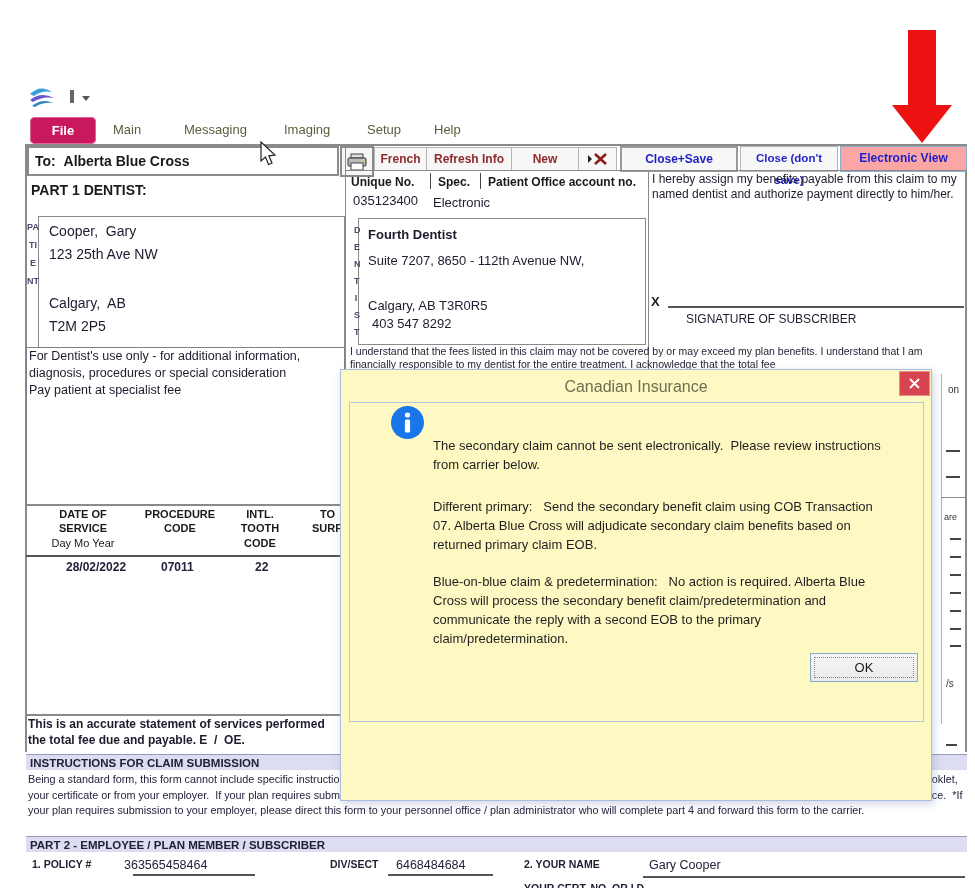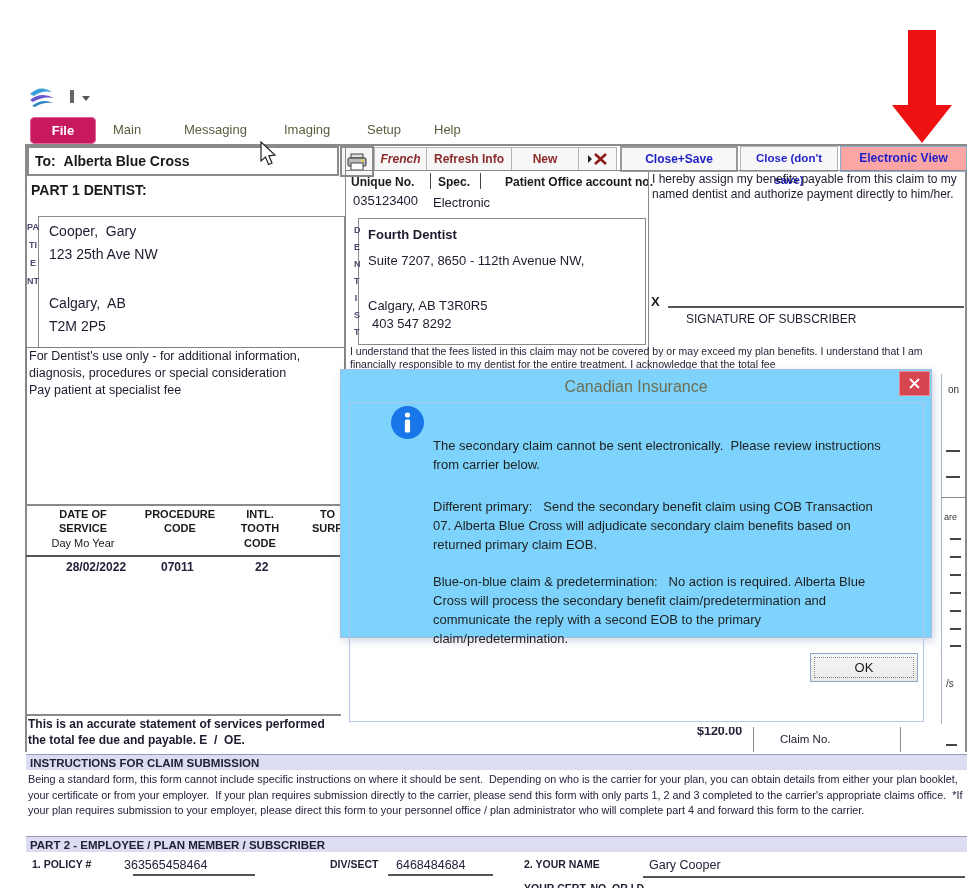--- a/index.html
+++ b/index.html
@@ -35,22 +35,22 @@
 
   
   .vert { position:absolute; width:12px; font-size:9px; color:#4a4a6e; font-weight:bold;
           word-break:break-all; text-align:center; }
   .fld { position:absolute; font-size:14px; color:#1c1c2e; }
   .small-lbl { position:absolute; font-size:12px; font-weight:bold; color:#1a1a1a; }
   .th { position:absolute; font-size:11px; font-weight:600; color:#1a1a1a; text-align:center; }
   .td { position:absolute; font-size:12px; color:#22223a; font-weight:600; }
 
   
-  .dialog { position:absolute; left:340px; top:369px; width:592px; height:269px;
-            background:#7dd3fc; border:1px solid #a9bedd; box-shadow:2px 3px 8px rgba(120,140,180,.35);
+  .dialog { position:absolute; left:340px; top:369px; width:592px; height:432px;
+            background:#fef9c3; border:1px solid #a9bedd; box-shadow:2px 3px 8px rgba(120,140,180,.35);
             z-index:50; }
   .dlg-title { position:absolute; left:0; top:8px; width:100%; text-align:center;
                font-size:16px; color:#6e6e52; }
   .dlg-close { position:absolute; right:1px; top:1px; width:31px; height:25px;
                background:#d64550; display:flex; align-items:center; justify-content:center;
                box-shadow:inset 0 0 0 1px #e88890; cursor:default; }
   .dlg-inner { position:absolute; left:8px; top:32px; width:575px; height:320px;
                border:1px solid #b4c6e4; }
   .info-icon { position:absolute; left:50px; top:36px; width:33px; height:33px;
                border-radius:50%; background:#1976e8; }
@@ -116,21 +116,21 @@
   </div>
   <div class="printer-btn">
     <svg width="20" height="18" viewBox="0 0 20 18">
       <rect x="4" y="1" width="12" height="4" fill="#ddd" stroke="#444"></rect>
       <rect x="1" y="5" width="18" height="8" rx="1" fill="#bbb" stroke="#333"></rect>
       <rect x="4" y="10" width="12" height="7" fill="#fff" stroke="#444"></rect>
       <rect x="14" y="6.5" width="3" height="2" fill="#e8d44c"></rect>
     </svg>
   </div>
 
-  <div class="tb-btn tb-red" style="left:374px; width:53px;font-style:italic;">French</div>
+  <div class="tb-btn tb-red" style="left:374px; width:53px;">French</div>
   <div class="tb-btn tb-red" style="left:426px; width:86px;">Refresh Info</div>
   <div class="tb-btn tb-red" style="left:511px; width:68px;">New</div>
   <div class="tb-btn" style="left:578px; width:39px;">
     <svg width="22" height="14" viewBox="0 0 22 14" style="margin-top:4px;">
       <path d="M1 3 L5 7 L1 11 Z" fill="#222"></path>
       <path d="M8 2 L19 12 M19 2 L8 12" stroke="#8e1a1a" stroke-width="2.6"></path>
     </svg>
   </div>
   <div class="tb-btn tb-blue" style="left:620px; top:146px; height:26px; width:118px; border:2px solid #9a9a9a;">Close+Save</div>
   <div class="tb-btn tb-blue" style="left:740px; top:146px; height:26px; width:98px; font-size:11.5px;">Close (don't save)</div>
@@ -151,21 +151,21 @@
   <div class="fld pre" style="left:49px; top:295px;">Calgary,  AB</div>
   <div class="fld" style="left:49px; top:318px;">T2M 2P5</div>
 
   <div class="line" style="left:345px; top:146px; width:1px; height:224px;"></div>
   <div class="line" style="left:345px; top:170px; width:622px; height:1px;"></div>
 
   <div class="small-lbl" style="left:351px; top:175px;">Unique No.</div>
   <div class="line" style="left:430px; top:173px; width:1px; height:16px; background:#444;"></div>
   <div class="small-lbl" style="left:438px; top:175px;">Spec.</div>
   <div class="line" style="left:480px; top:173px; width:1px; height:16px; background:#444;"></div>
-  <div class="small-lbl" style="left:505px; top:175px;">Patient Office account no.</div>
+  <div class="small-lbl" style="left:488px; top:175px;">Patient Office account no.</div>
   <div class="fld" style="left:353px; top:193px; font-size:13px;">035123400</div>
   <div class="fld" style="left:433px; top:195px; font-size:13px;">Electronic</div>
 
   <div class="box" style="left:358px; top:218px; width:288px; height:127px;"></div>
   <div class="vert" style="left:346px; top:222px; line-height:17px;padding-left:8px;">DENTIST</div>
   <div class="fld" style="left:368px; top:227px; font-size:13px; font-weight:bold; color:#1c1c2e;">Fourth Dentist</div>
   <div class="fld" style="left:368px; top:253px; font-size:13px;">Suite 7207, 8650 - 112th Avenue NW,</div>
   <div class="fld" style="left:368px; top:298px; font-size:13px;">Calgary, AB T3R0R5</div>
   <div class="fld" style="left:372px; top:316px; font-size:13px;">403 547 8292</div>
 

